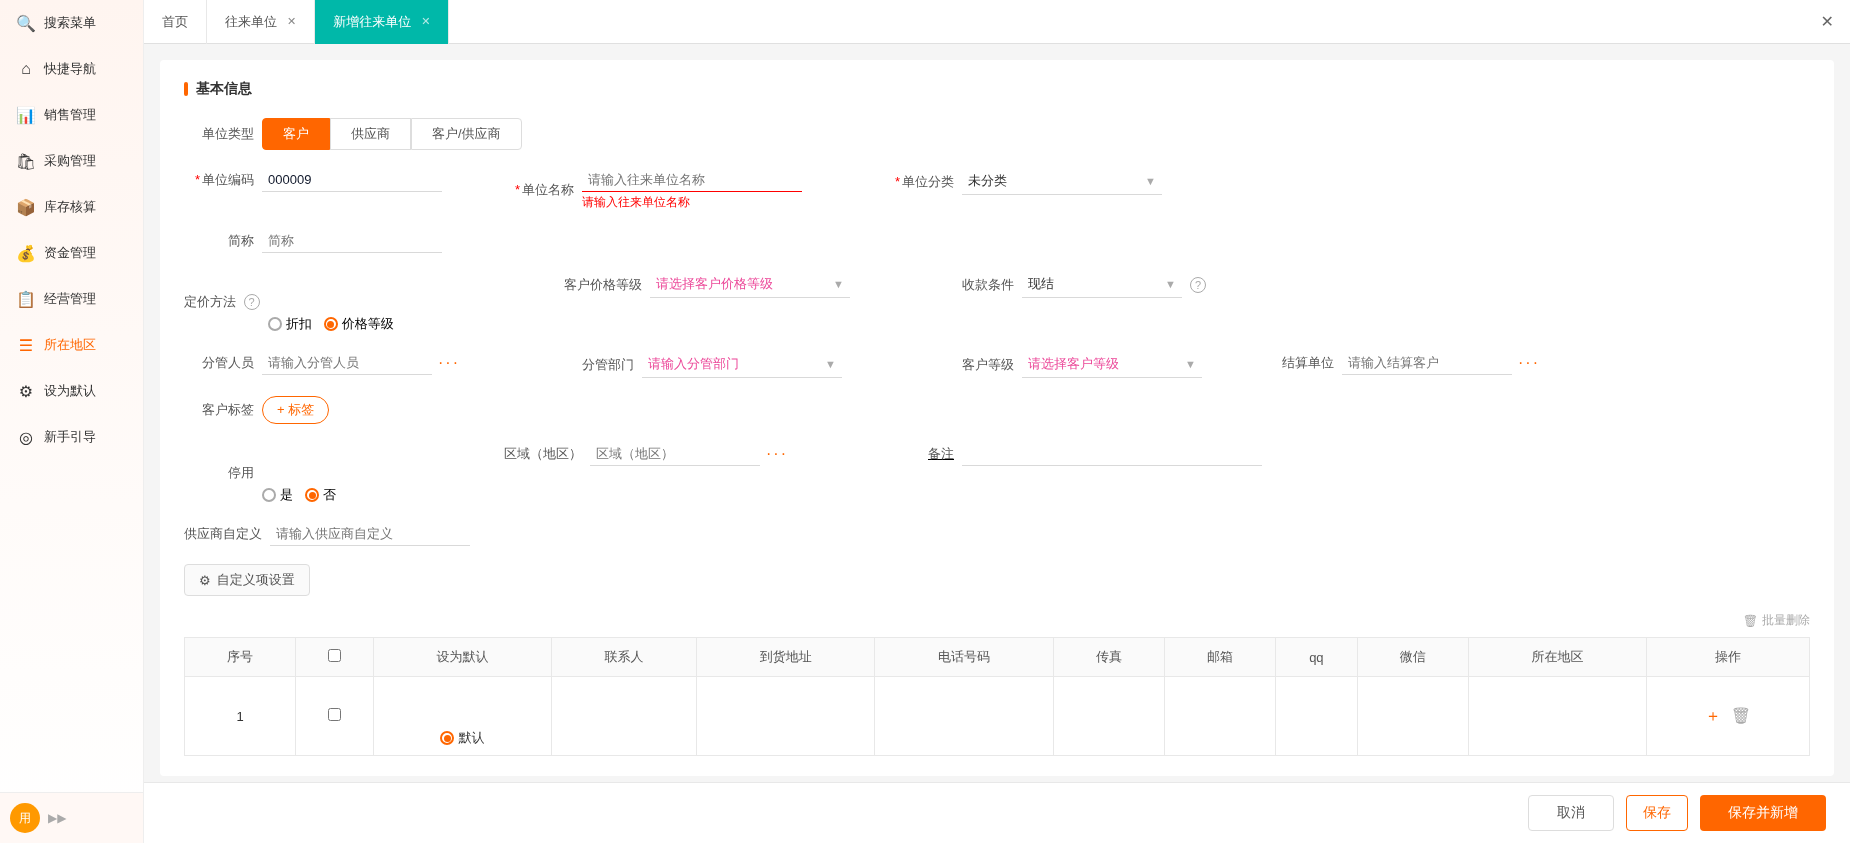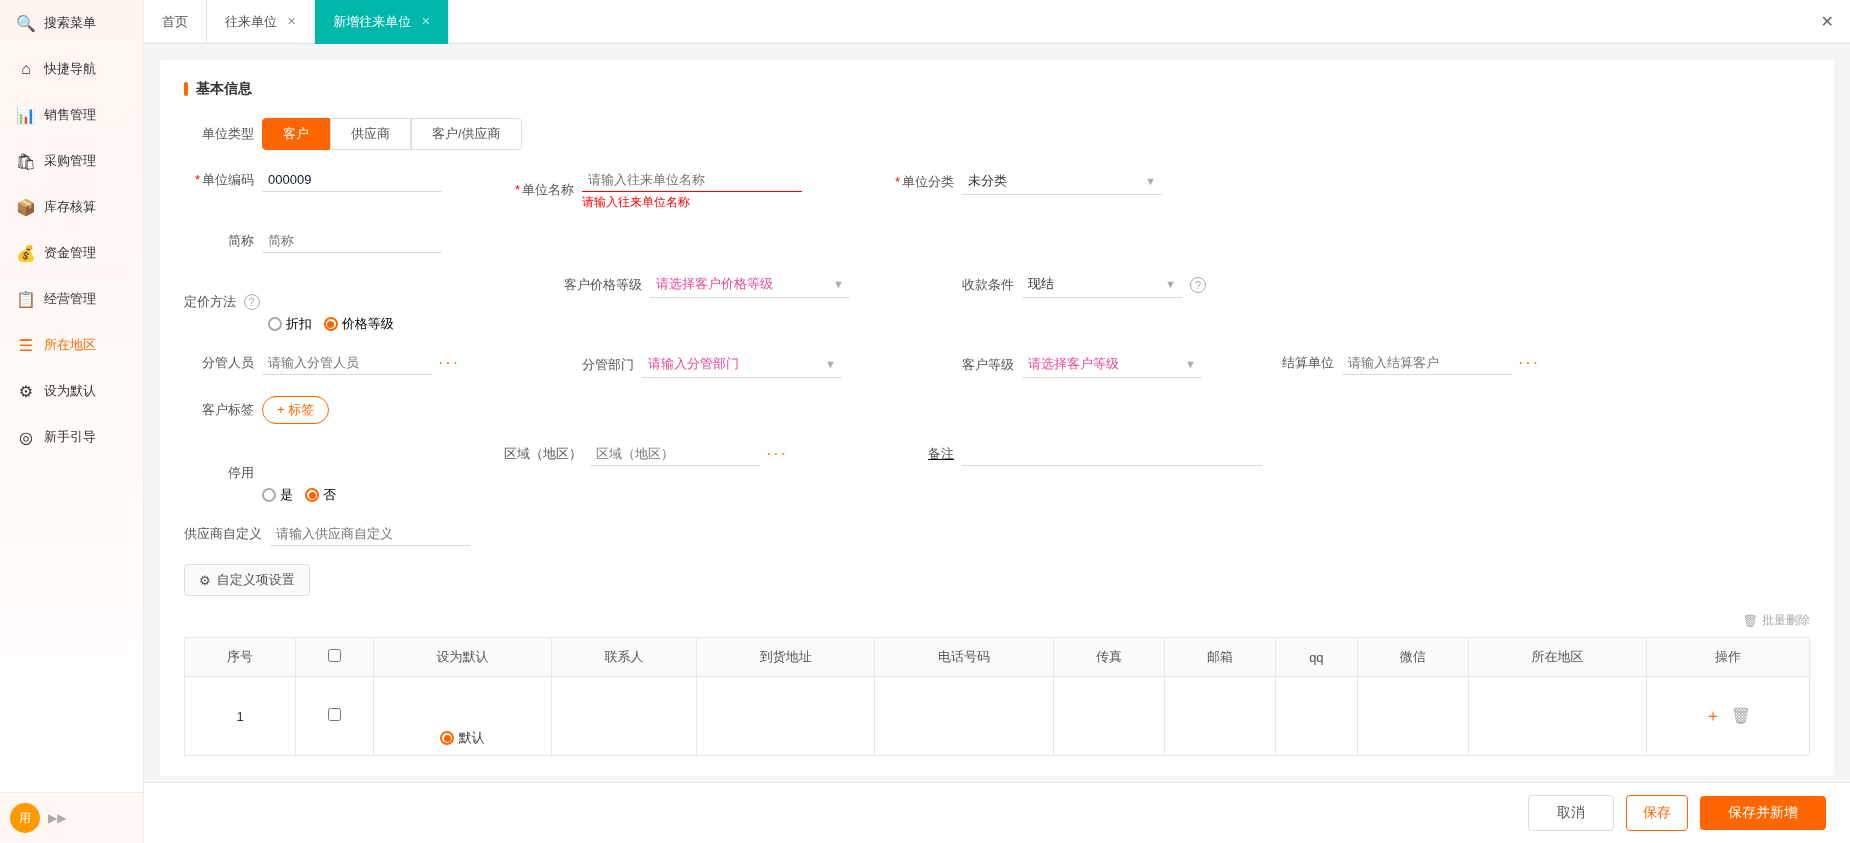--- a/index.html
+++ b/index.html
@@ -318,21 +318,20 @@
       font-size: 13px;
       color: #555;
       cursor: pointer;
       margin-bottom: 10px;
     }
 
     
     .footer {
       display: flex;
       justify-content: flex-end;
-      align-items: center;
       gap: 12px;
       padding: 12px 24px;
       background: #fff;
       border-top: 1px solid #e8e8e8;
       flex-shrink: 0;
     }
     .btn-cancel {
       padding: 8px 28px;
       border: 1px solid #ddd;
       background: #fff;

